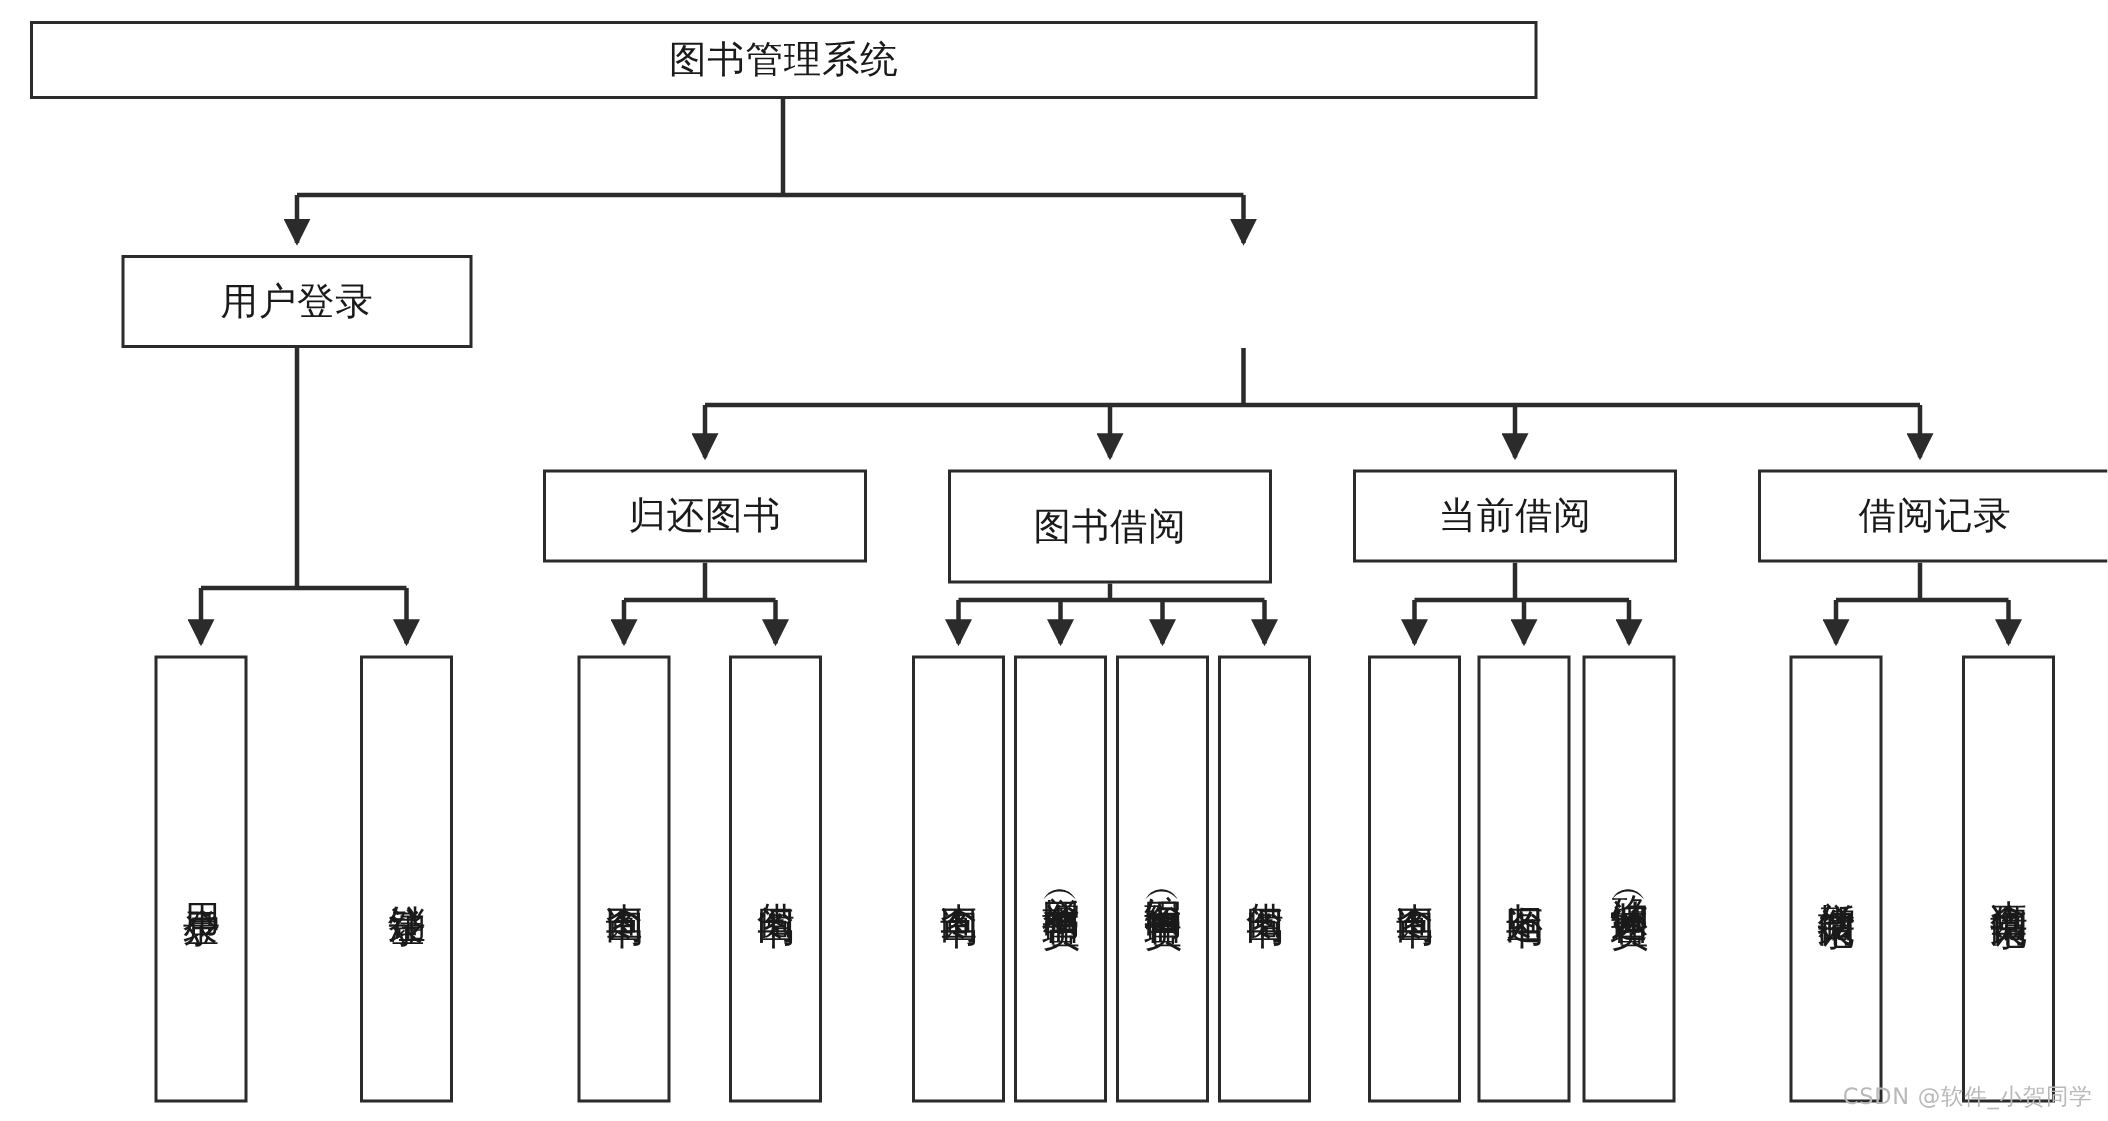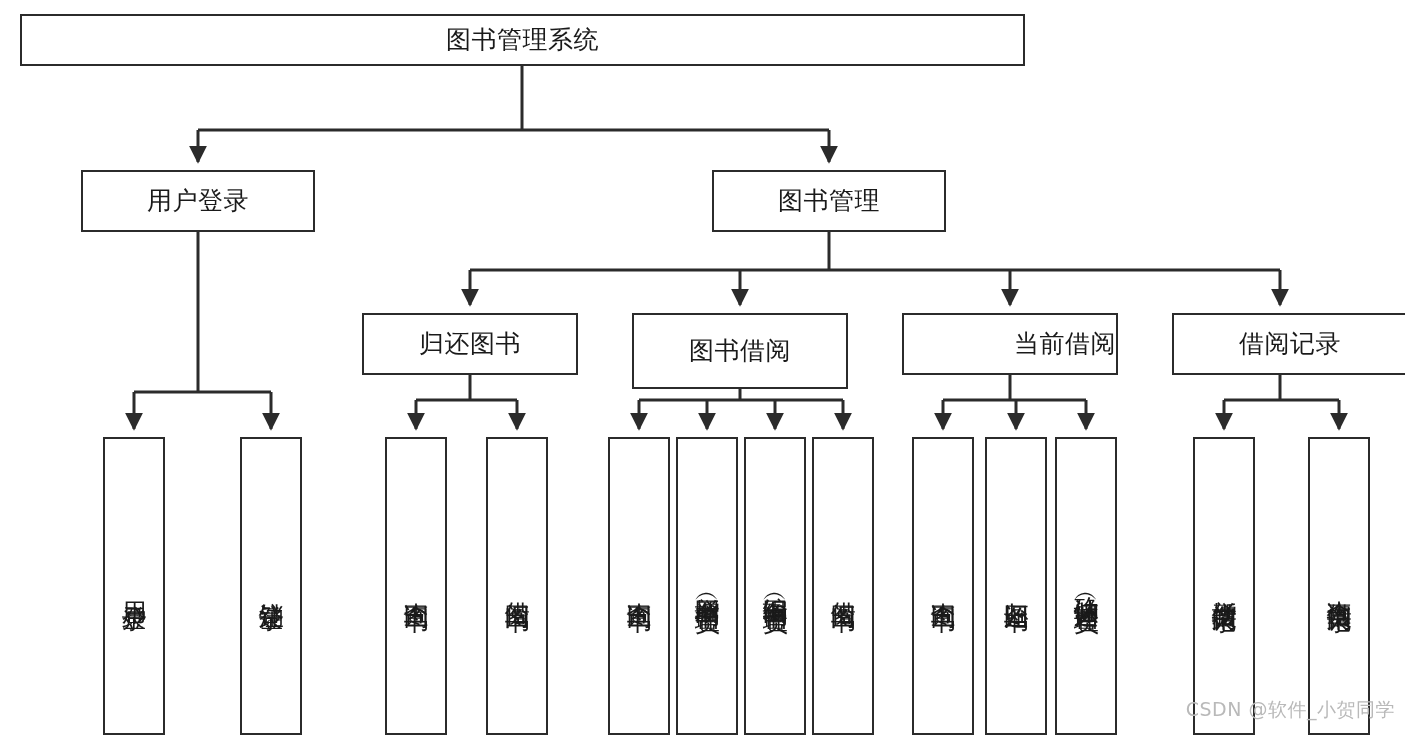--- a/index.html
+++ b/index.html
@@ -59,22 +59,22 @@
     text-orientation: upright;
     font-size: 25px;
     line-height: 1.02;
     letter-spacing: 2px;
     white-space: nowrap;
     max-height: 100%;
   }
   #watermark {
     position: absolute;
     right: 10px;
-    bottom: 24px;
-    font-size: 19px;
+    bottom: 6px;
+    font-size: 15px;
     color: #b9b9b9;
     letter-spacing: 0.5px;
     z-index: 5;
     white-space: nowrap;
     font-family: "DejaVu Sans", "Liberation Sans", sans-serif;
   }
 </style>
 </head>
 <body>
 
@@ -130,31 +130,28 @@
     </g>
   </svg>
 
   <div class="node root horiz" style="left:20px; top:14px; width:1005px; height:52px;">
     <span class="label">图书管理系统</span>
   </div>
 
   <div class="node horiz" style="left:81px; top:170px; width:234px; height:62px;">
     <span class="label">用户登录</span>
   </div>
-  <div class="node horiz" style="left:712px; top:170px; width:234px; height:62px;">
-    <span class="label">图书管理</span>
-  </div>
 
   <div class="node horiz" style="left:362px; top:313px; width:216px; height:62px;">
     <span class="label">归还图书</span>
   </div>
   <div class="node horiz" style="left:632px; top:313px; width:216px; height:76px;">
     <span class="label">图书借阅</span>
   </div>
-  <div class="node horiz" style="left:902px; top:313px; width:216px; height:62px;justify-content:flex-end;">
+  <div class="node horiz" style="left:902px; top:313px; width:216px; height:62px;">
     <span class="label">当前借阅</span>
   </div>
   <div class="node horiz" style="left:1172px; top:313px; width:236px; height:62px;">
     <span class="label">借阅记录</span>
   </div>
 
   <div class="node vert" style="left:103px; top:437px; width:62px; height:298px;">
     <span class="label">用户登录</span>
   </div>
   <div class="node vert" style="left:240px; top:437px; width:62px; height:298px;">

